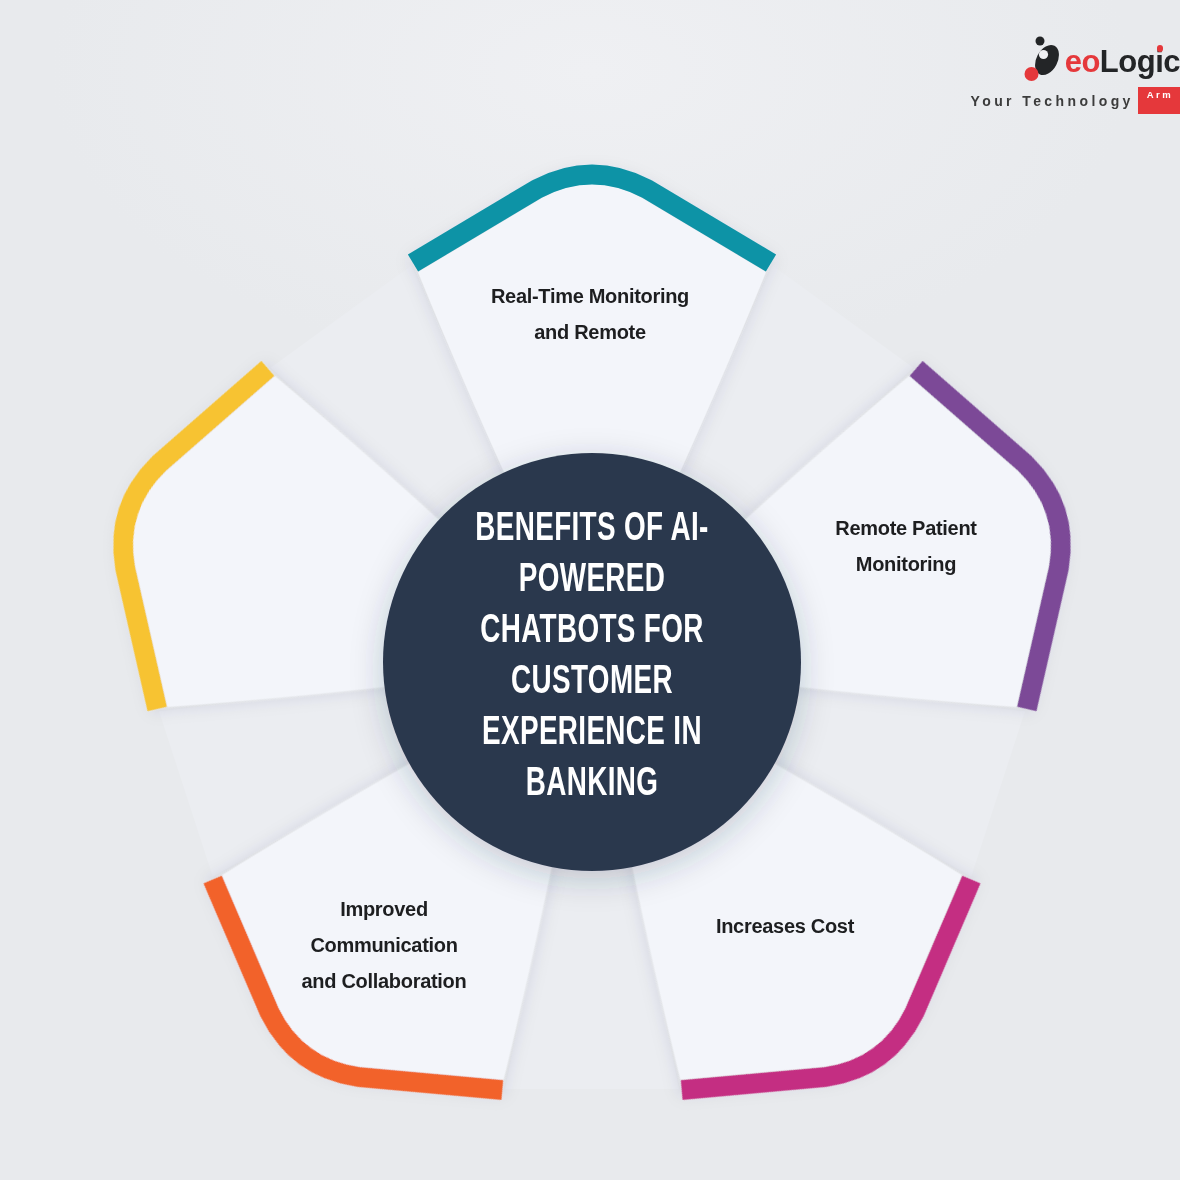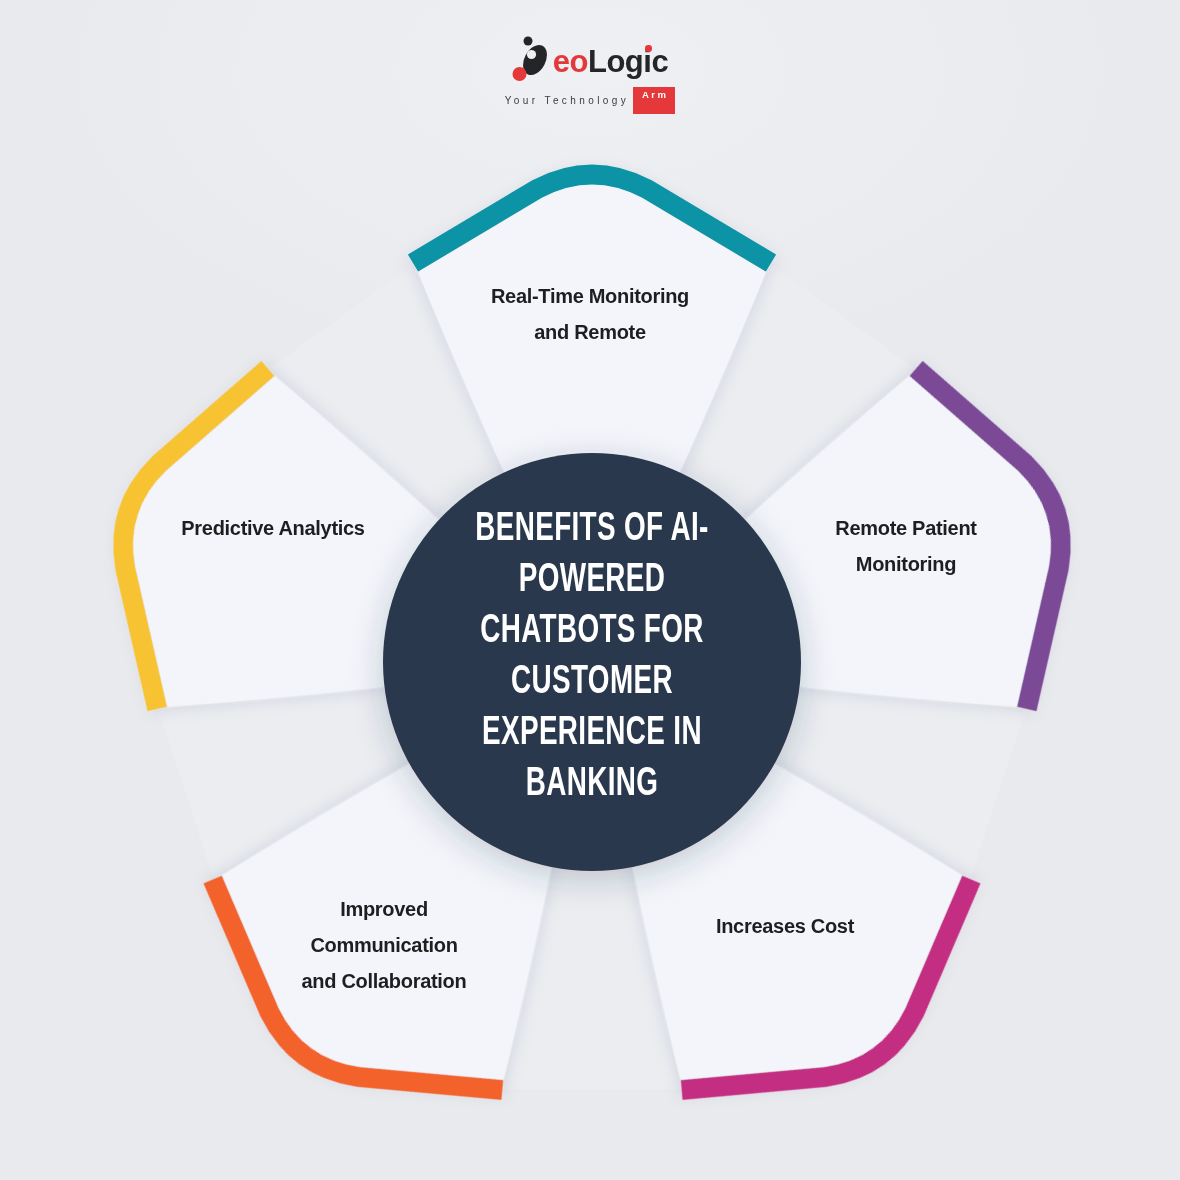--- a/index.html
+++ b/index.html
@@ -7,30 +7,30 @@
   .stage{
     position:relative;
     width:1180px;height:1180px;
     overflow:hidden;
     background:#E8EAED;
     background-image:radial-gradient(ellipse 900px 500px at 50% 6%, #EFF0F3 0%, #E8EAED 60%);
   }
   
   .logo-block{
     position:absolute;top:36px;left:0;right:0;
-    display:flex;flex-direction:column;align-items:center;z-index:5;
+    display:flex;flex-direction:column;align-items:flex-end;z-index:5;
   }
   .logo-row{display:flex;align-items:flex-end;}
   .logo-mark{width:38px;height:46px;margin-right:3px;}
   .logo-text{font-size:31px;font-weight:700;letter-spacing:-0.5px;line-height:40px;}
   .logo-eo{color:#E5383B;}
   .logo-logic{color:#232527;position:relative;display:inline-block;}
   .i-dot{position:absolute;left:57px;top:3px;width:6.5px;height:6.5px;border-radius:50%;background:#E5383B;}
   .tagline-row{display:flex;align-items:center;margin-top:5px;}
-  .tagline{font-size:10px;font-weight:400;letter-spacing:3.4px;color:#3C3C3C;margin-right:4px;}
+  .tagline{font-size:14px;font-weight:700;letter-spacing:3.4px;color:#3C3C3C;margin-right:4px;}
   .tagline-badge{background:#E5383B;color:#FFFFFF;font-size:9.5px;font-weight:700;letter-spacing:2.4px;padding:2px 7px 14px 9px;}
   
   .flower{position:absolute;left:0;top:0;z-index:1;}
   .petal-band{fill:none;stroke-width:20;stroke-linejoin:round;stroke-linecap:butt;}
   
   .petal-label{
     position:absolute;z-index:2;text-align:center;
     font-weight:700;font-size:20px;line-height:36px;letter-spacing:-0.3px;
     color:#1D1E20;
   }
@@ -129,21 +129,20 @@
   </div>
   <div class="petal-label lbl-bottom-right">
     <div>Increases Cost</div>
   </div>
   <div class="petal-label lbl-bottom-left">
     <div>Improved</div>
     <div>Communication</div>
     <div>and Collaboration</div>
   </div>
   <div class="petal-label lbl-left">
-    <div>Predictive Analytics</div>
   </div>
 
   <div class="center-title">
     <div>BENEFITS OF AI-POWERED</div>
     <div>CHATBOTS FOR CUSTOMER</div>
     <div>EXPERIENCE IN BANKING</div>
   </div>
 
 </div>
 

